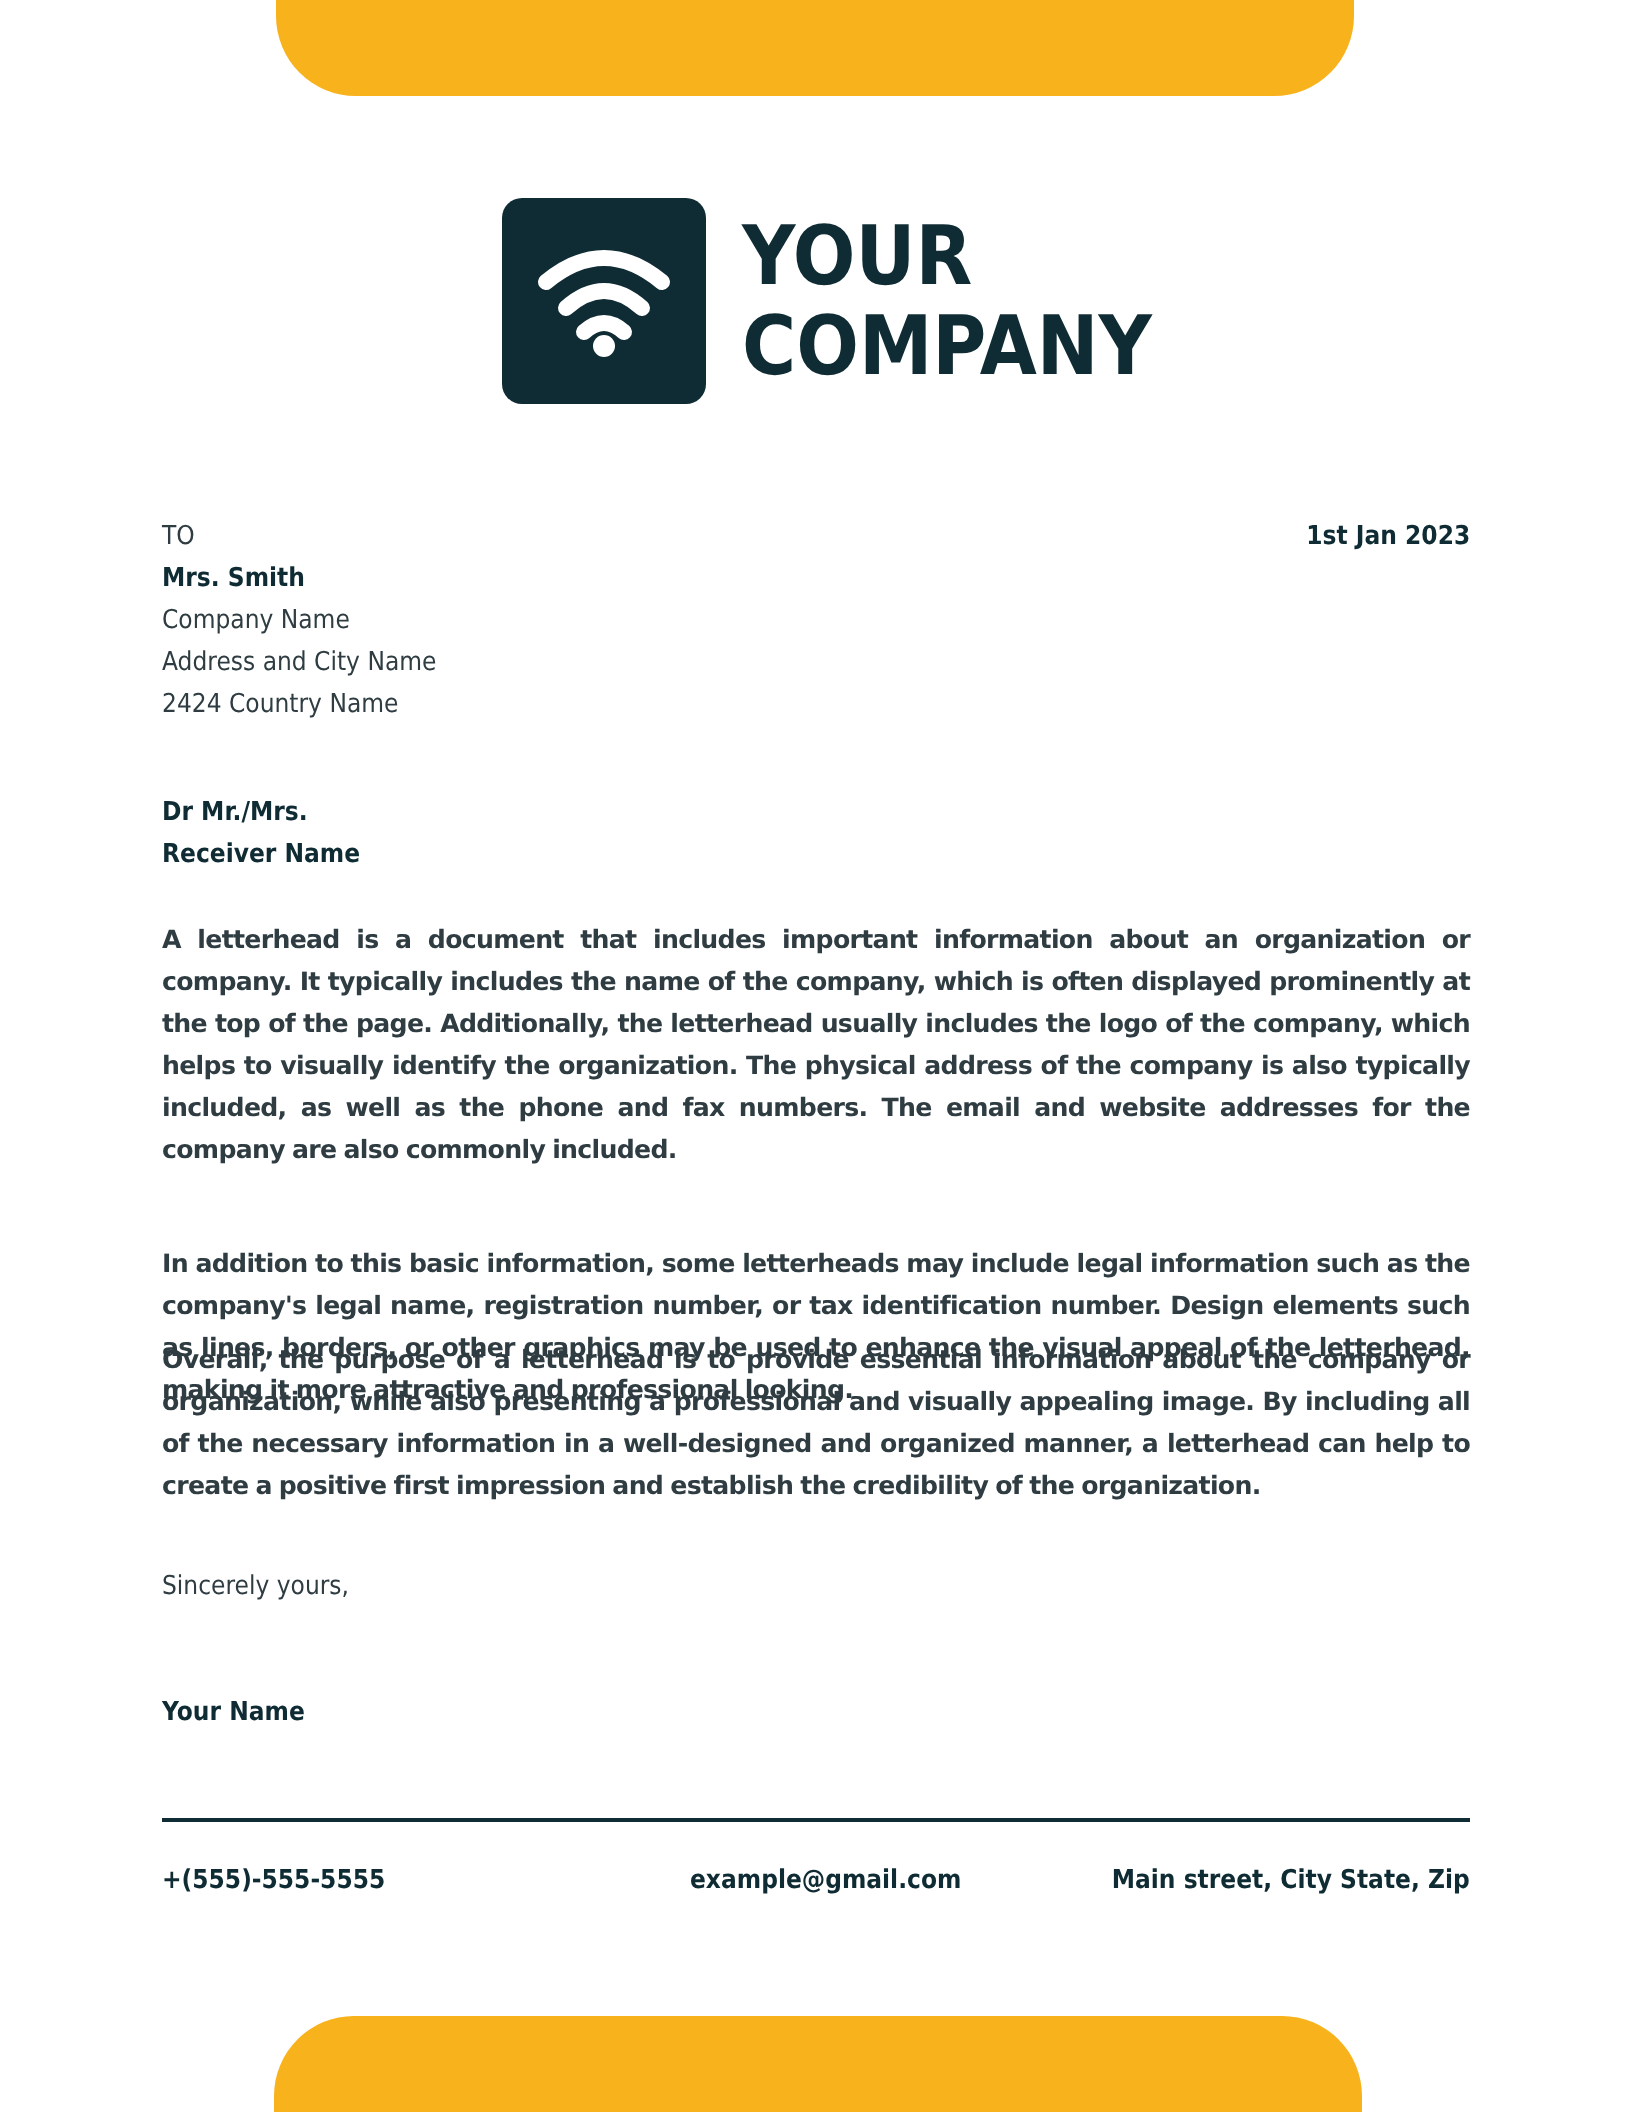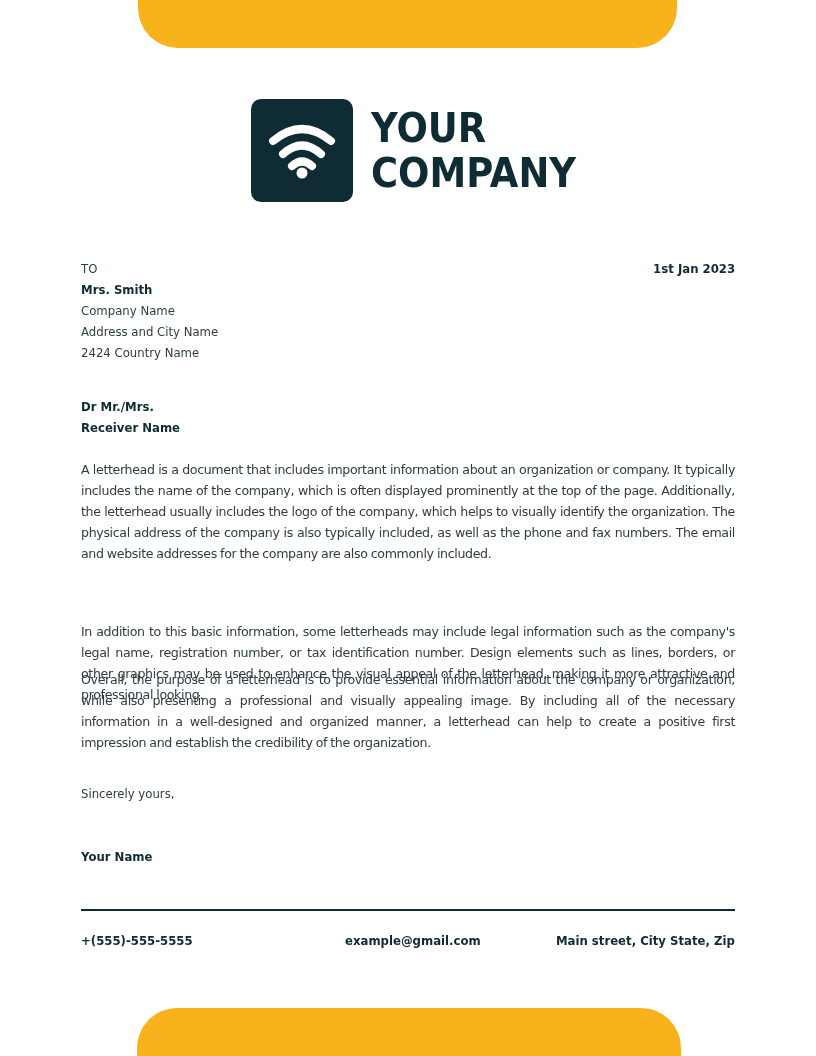--- a/index.html
+++ b/index.html
@@ -35,21 +35,21 @@
     }
     .bold { font-weight: bold; color: #0f2b33; }
     .date {
       position: absolute; right: 81px; top: 258px; font-size: 13px; line-height: 21px;
       font-weight: bold; color: #0f2b33; transform: scaleX(0.9); transform-origin: right top;
       white-space: nowrap;
     }
     .para {
       position: absolute; left: 81px; width: 654px;
       font-size: 12.6px; line-height: 21px; color: #2f3d42;
-      text-align: justify; letter-spacing: -0.35px; word-spacing: -0.5px;
+      text-align: justify; letter-spacing: -0.35px; word-spacing: -0.5px; font-weight: bold;
     }
     .rule {
       position: absolute; left: 81px; top: 909px; width: 654px; height: 2px;
       background: #0f2b33;
     }
     .footer-item {
       position: absolute; top: 930px; font-size: 13px; line-height: 21px;
       font-weight: bold; color: #0f2b33; white-space: nowrap;
     }
   </style>

